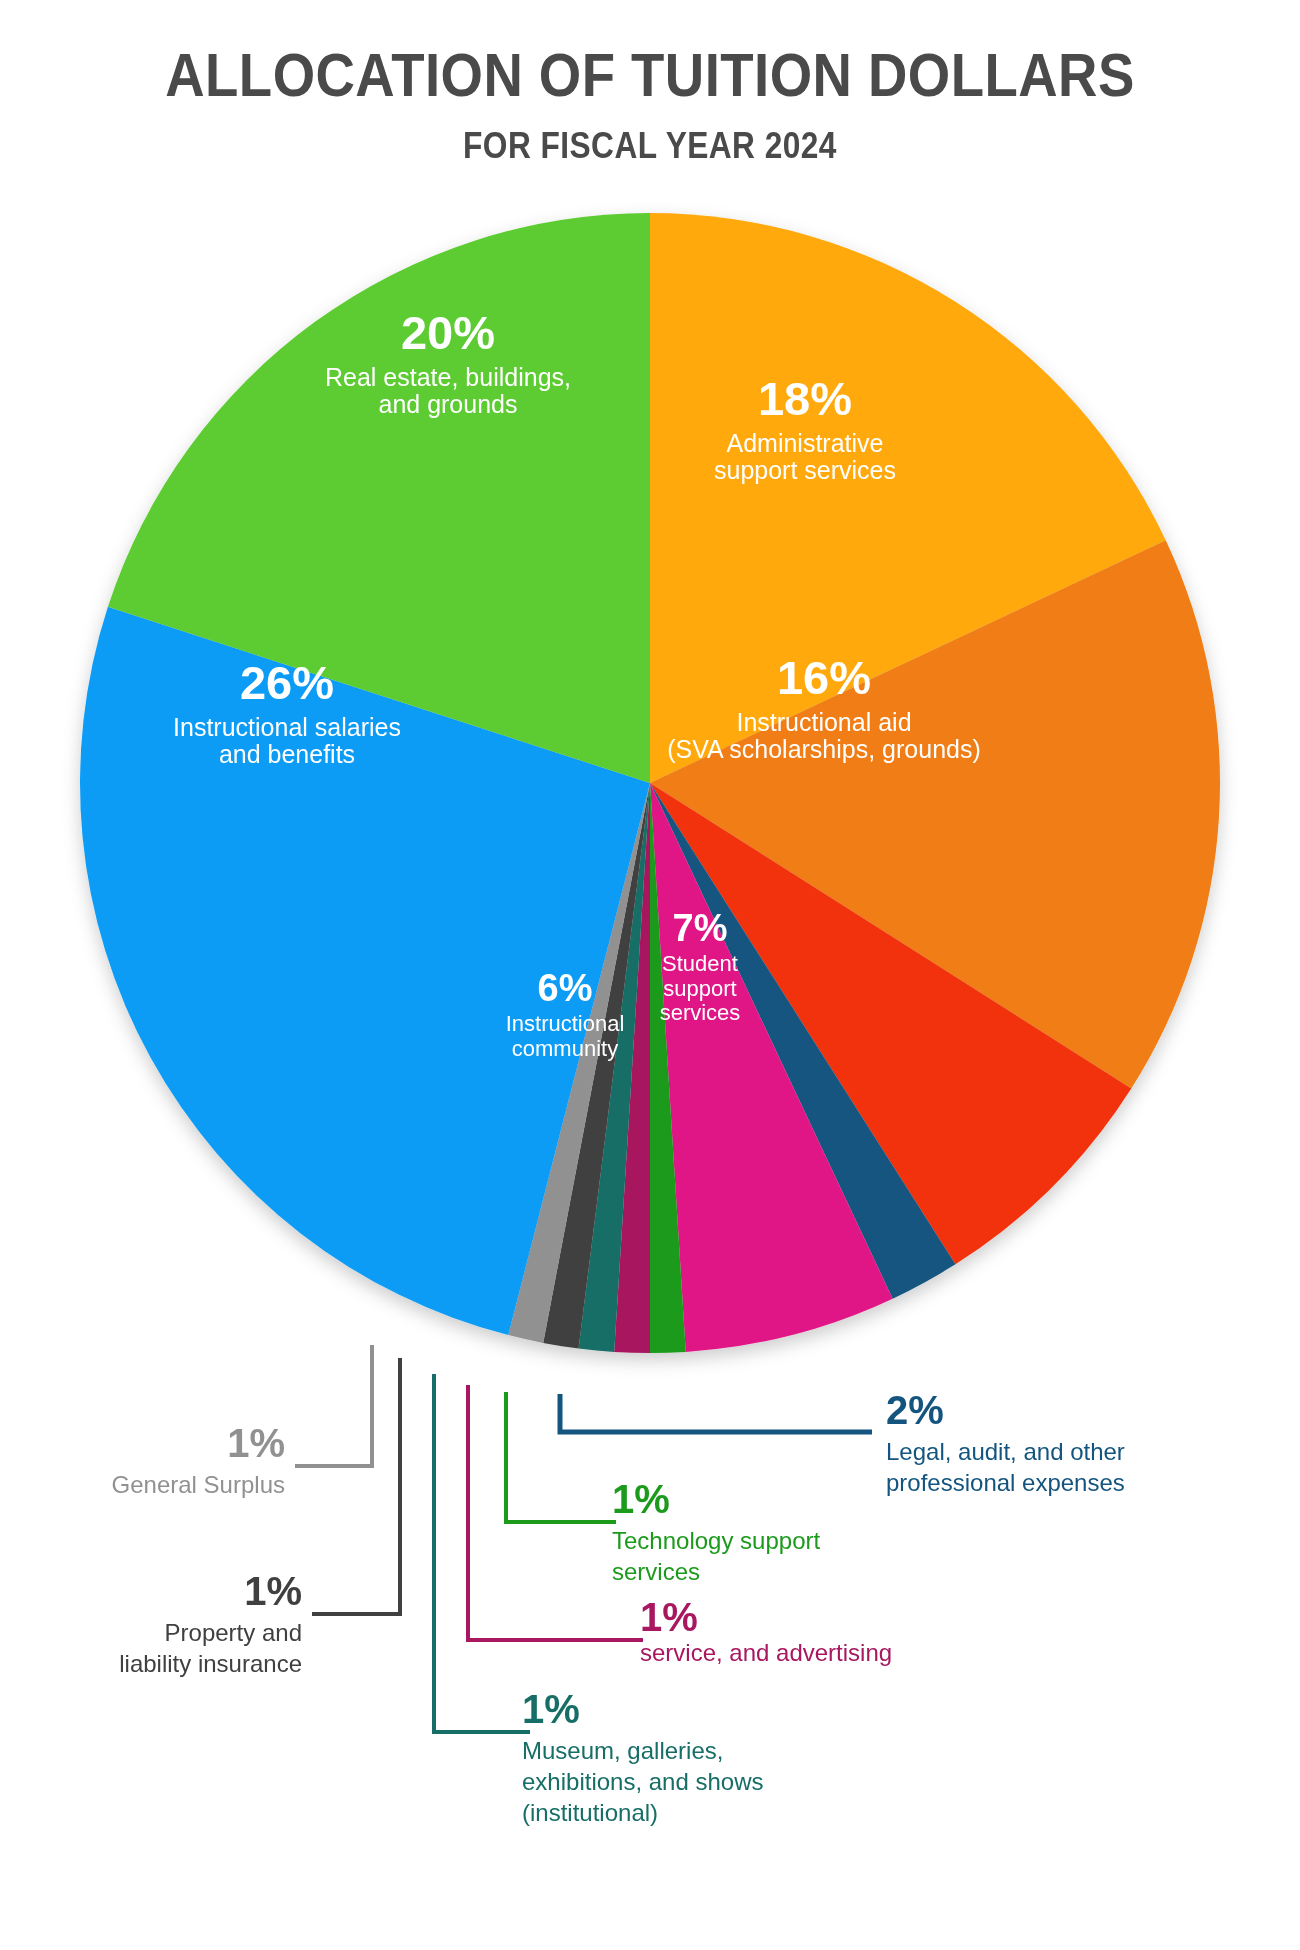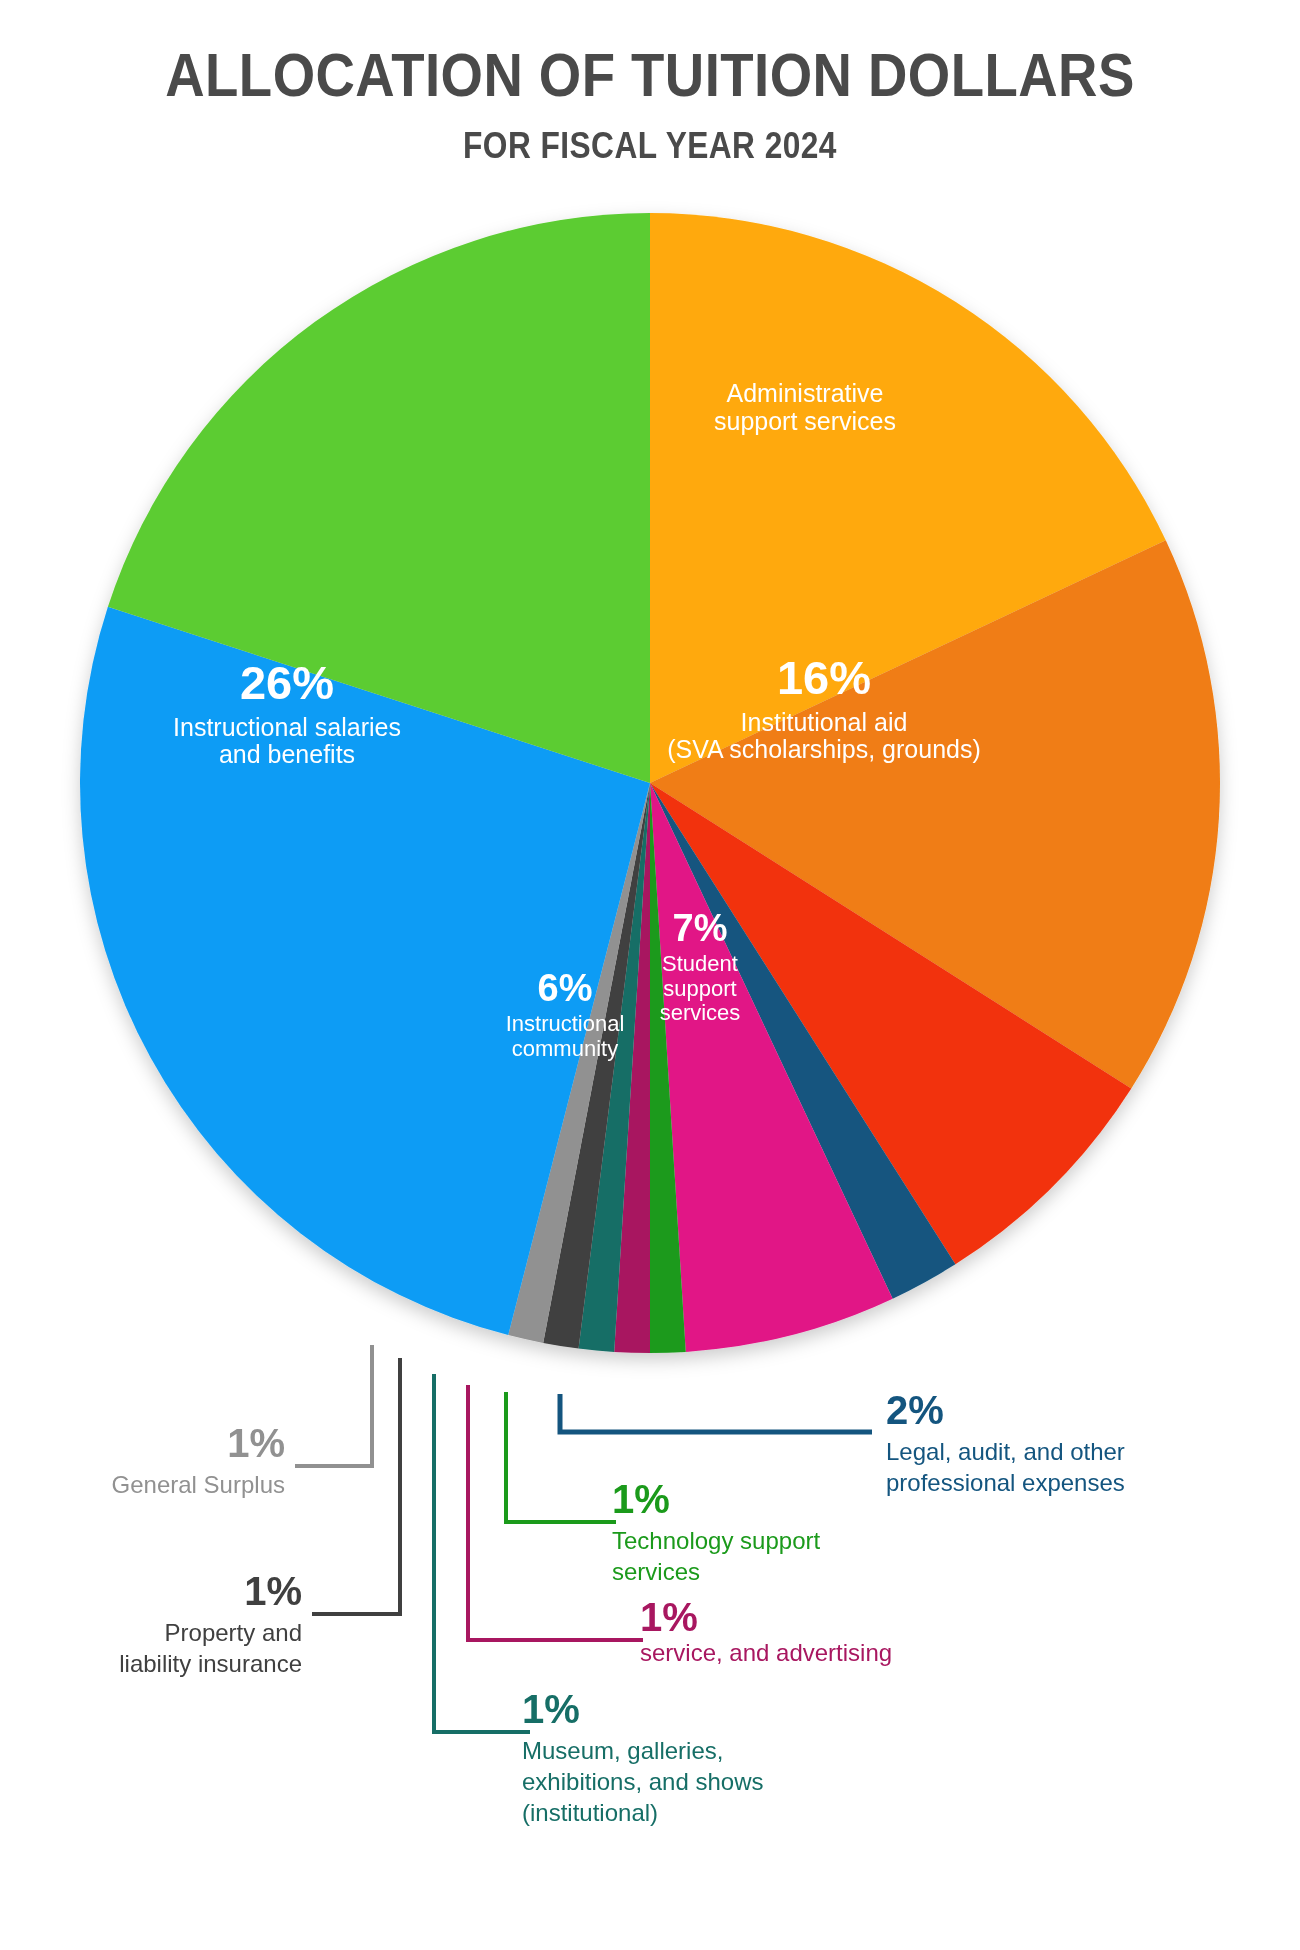--- a/index.html
+++ b/index.html
@@ -78,29 +78,35 @@
           <path d="M 605 605 L 640.79 1173.88 A 570 570 0 0 1 605.00 1175.00 Z" fill="#1b9a1b"></path>
           <path d="M 605 605 L 605.00 1175.00 A 570 570 0 0 1 569.21 1173.88 Z" fill="#a81760"></path>
           <path d="M 605 605 L 569.21 1173.88 A 570 570 0 0 1 533.56 1170.51 Z" fill="#166e66"></path>
           <path d="M 605 605 L 533.56 1170.51 A 570 570 0 0 1 498.19 1164.90 Z" fill="#404040"></path>
           <path d="M 605 605 L 498.19 1164.90 A 570 570 0 0 1 463.25 1157.09 Z" fill="#919191"></path>
           <path d="M 605 605 L 463.25 1157.09 A 570 570 0 0 1 62.90 428.86 Z" fill="#0d9cf5"></path>
           <path d="M 605 605 L 62.90 428.86 A 570 570 0 0 1 605.00 35.00 Z" fill="#5ccc33"></path>
         </g>
     </svg>
 
+    <div class="slice-label sl-big" style="left:238px; top:130px; width:330px;">
+      <span class="slice-pct">20%</span>
+      <span class="slice-name">Real estate, buildings,</span>
+      <span class="slice-name" style="margin-top:1px;">and grounds</span>
+    </div>
 
     <div class="slice-label sl-big" style="left:600px; top:196px; width:320px;">
+      <span class="slice-pct">18%</span>
       <span class="slice-name">Administrative</span>
       <span class="slice-name" style="margin-top:1px;">support services</span>
     </div>
 
     <div class="slice-label sl-big" style="left:604px; top:475px; width:350px;">
       <span class="slice-pct">16%</span>
-      <span class="slice-name">Institutional aid</span>
+      <span class="slice-name">Instructional aid</span>
       <span class="slice-name" style="margin-top:1px;">(SVA scholarships, grounds)</span>
     </div>
 
     <div class="slice-label sl-big" style="left:72px; top:480px; width:340px;">
       <span class="slice-pct">26%</span>
       <span class="slice-name">Instructional salaries</span>
       <span class="slice-name" style="margin-top:1px;">and benefits</span>
     </div>
 
     <div class="slice-label sl-sm" style="left:585px; top:730px; width:140px;">

